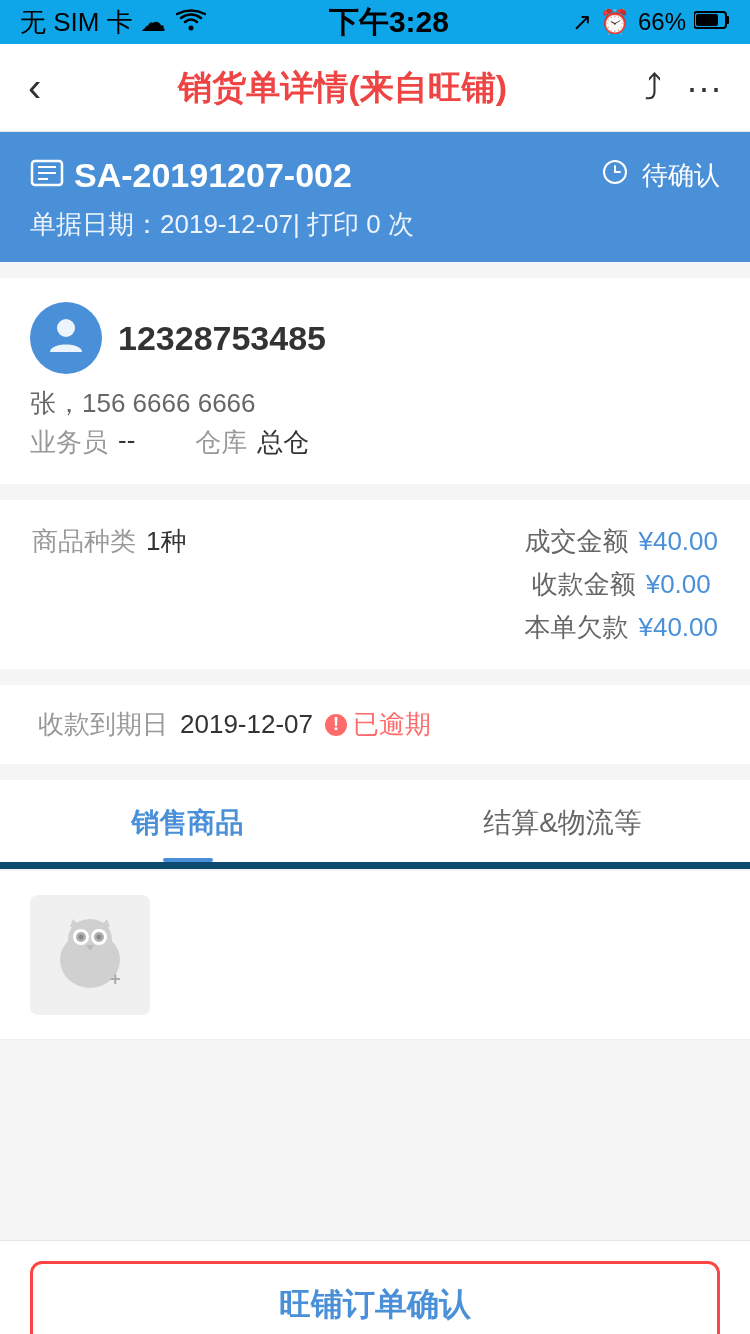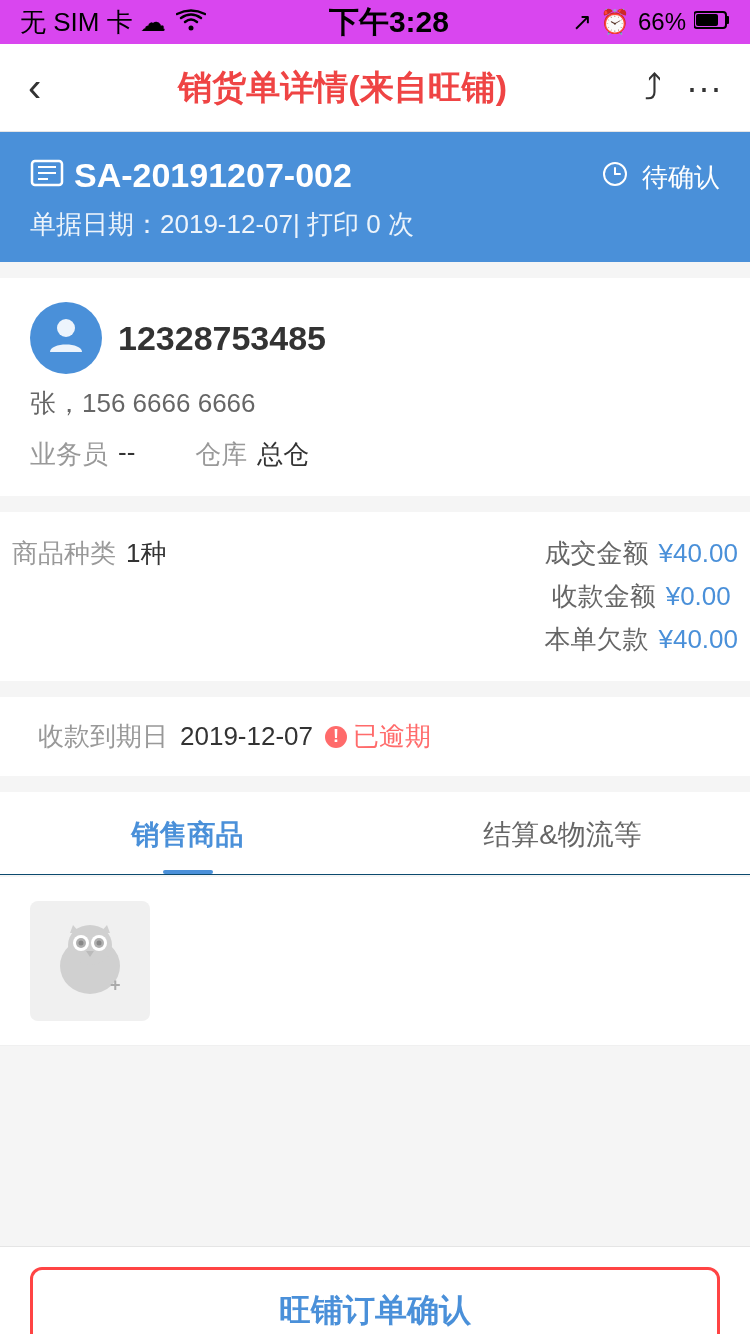--- a/index.html
+++ b/index.html
@@ -8,21 +8,21 @@
       width: 750px;
       min-height: 1334px;
       font-family: -apple-system, 'PingFang SC', 'Helvetica Neue', Arial, sans-serif;
       background: #f5f5f5;
       font-size: 28px;
     }
 
     
     .status-bar {
       height: 44px;
-      background: #d946ef;
+      background: #0ea5e9;
       display: flex;
       align-items: center;
       justify-content: space-between;
       padding: 0 20px;
       font-size: 26px;
       font-weight: 500;
     }
     .status-left { display: flex; align-items: center; gap: 10px; }
     .status-center { font-weight: 600; font-size: 30px; }
     .status-right { display: flex; align-items: center; gap: 8px; font-size: 24px; }
@@ -58,21 +58,21 @@
     }
 
     
     .order-header {
       background: #4a90d9;
       padding: 24px 30px 20px;
       color: #fff;
     }
     .order-id-row {
       display: flex;
-      align-items: flex-end;
+      align-items: center;
       justify-content: space-between;
       margin-bottom: 12px;
     }
     .order-id {
       font-size: 34px;
       font-weight: 700;
       display: flex;
       align-items: center;
       gap: 10px;
     }
@@ -114,36 +114,36 @@
       color: #fff;
     }
     .customer-phone {
       font-size: 34px;
       font-weight: 600;
       color: #333;
     }
     .customer-name {
       font-size: 26px;
       color: #666;
-      margin-bottom: 16px;
+      margin-bottom: 4px;
     }
     .customer-meta {
       display: flex;
       gap: 60px;
       font-size: 26px;
       color: #666;
     }
     .meta-item { display: flex; gap: 10px; }
     .meta-label { color: #999; }
     .meta-value { color: #333; }
 
     
     .summary-card {
       background: #fff;
-      padding: 24px 12px;
+      padding: 24px 32px;
       margin-top: 16px;
       display: flex;
       justify-content: space-between;
       align-items: flex-start;
     }
     .summary-left {
       display: flex;
       flex-direction: column;
       gap: 10px;
     }
@@ -200,21 +200,21 @@
       color: #fff;
       font-size: 18px;
       font-weight: 700;
     }
 
     
     .tabs-container {
       background: #fff;
       margin-top: 16px;
       display: flex;
-      border-bottom: 1px solid #0c4a6e;
+      border-bottom: 7px solid #0c4a6e;
     }
     .tab {
       flex: 1;
       text-align: center;
       padding: 24px 0 20px;
       font-size: 28px;
       cursor: pointer;
       position: relative;
     }
     .tab.active {

